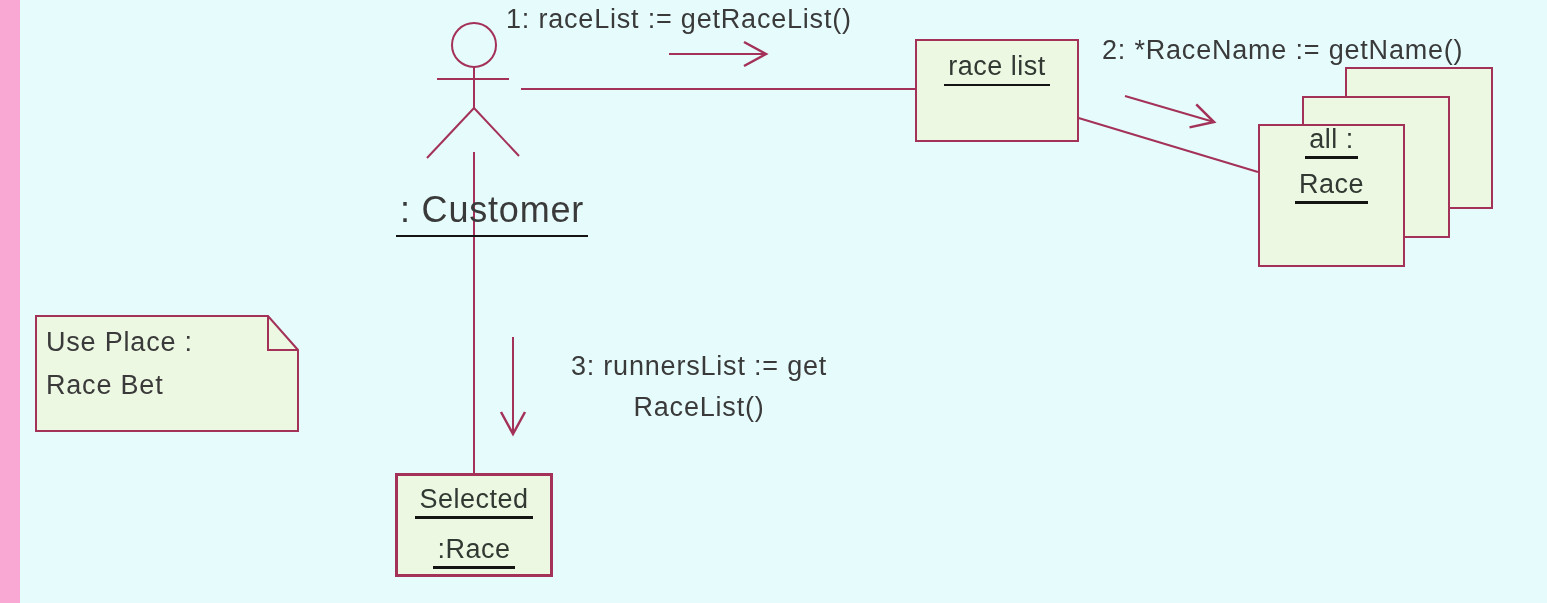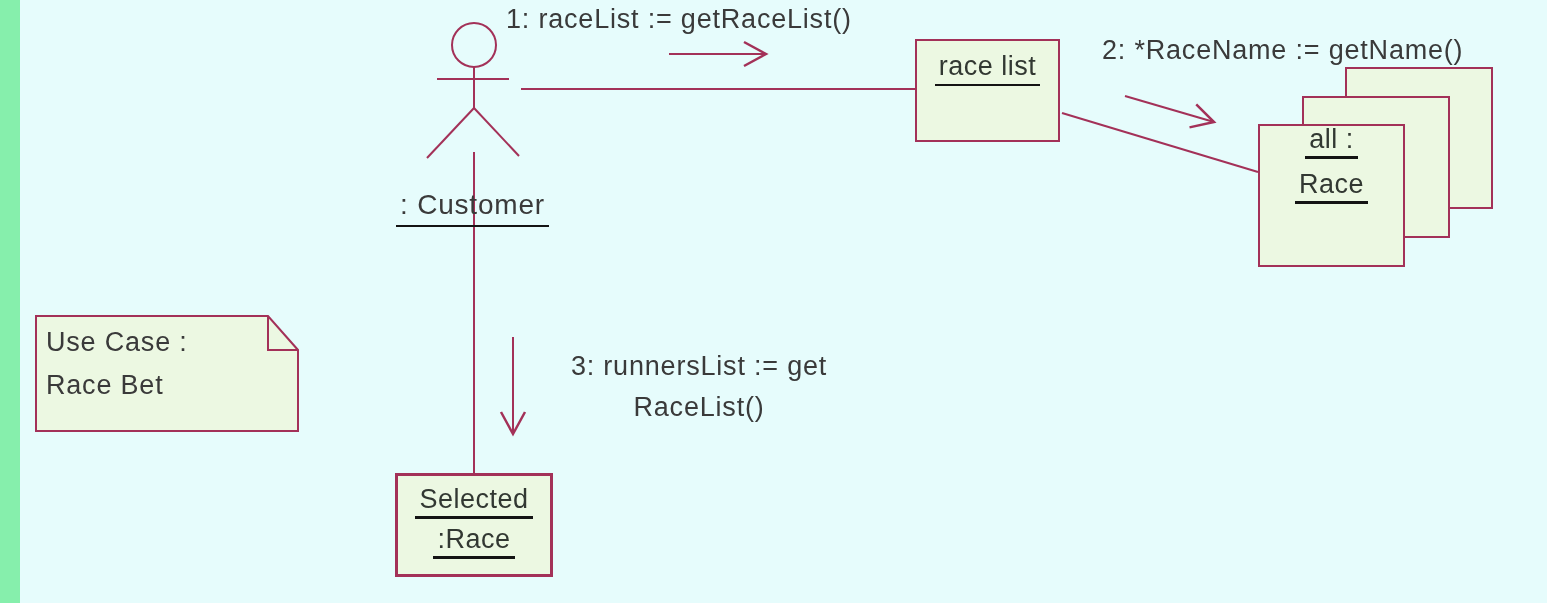--- a/index.html
+++ b/index.html
@@ -4,53 +4,53 @@
 <style>
   :root{
     --bg:#e6fcfc;
     --box-fill:#ecf8e2;
     --line:#a33158;
     --text:#3a3a3a;
     --ul:#141414;
   }
   html,body{margin:0;padding:0;background:#fff;}
   .page{
-    position:relative;width:1547px;height:603px;background:#86efac;
+    position:relative;width:1547px;height:603px;background:#f9a8d4;
     overflow:hidden;font-family:"Liberation Sans",sans-serif;color:var(--text);text-decoration:underline;
   }
   .bg{position:absolute;left:20px;top:0;right:0;bottom:0;background:var(--bg);}
   svg.overlay{position:absolute;left:0;top:0;}
   svg .stroke{stroke:var(--line);stroke-width:2;fill:none;}
   .msg{
     position:absolute;font-size:27px;letter-spacing:0.8px;color:var(--text);
     white-space:nowrap;
   }
   .msg-center{text-align:center;line-height:41px;white-space:normal;}
   .obj-box{
     position:absolute;box-sizing:border-box;background:var(--box-fill);
     border:2px solid var(--line);text-align:center;
   }
   .obj-box.thick{border-width:3px;}
   .obj-label{font-size:27px;color:#323832;letter-spacing:0.5px;}
   .ul2{display:inline-block;border-bottom:2px solid var(--ul);padding:0 4px 4px;}
   .ul3{display:inline-block;border-bottom:3px solid var(--ul);padding:0 4px 3px;}
   .label-row{line-height:1;}
   .actor-label{
-    position:absolute;left:396px;top:189px;font-size:28px;color:var(--text);
+    position:absolute;left:396px;top:189px;font-size:36px;color:var(--text);
     letter-spacing:0.8px;
   }
   .note-text{
     position:absolute;left:46px;top:321px;font-size:27px;line-height:43px;
     color:var(--text);letter-spacing:0.8px;
   }
   .racelist-label{padding-top:12px;}
   .stack-label{}
   .stack-label .label-row + .label-row{margin-top:12px;}
   .selected-label{padding-top:10px;}
-  .selected-label .label-row + .label-row{margin-top:7px;}
+  .selected-label .label-row + .label-row{margin-top:17px;}
 </style>
 </head>
 <body>
 
 <div class="page">
   <div class="bg"></div>
 
   <svg class="overlay" width="1547" height="603" viewBox="0 0 1547 603">
     <defs>
       <marker id="chev" markerUnits="userSpaceOnUse" markerWidth="60" markerHeight="40" viewBox="-30 -20 60 40" refX="0" refY="0" orient="auto" overflow="visible">
@@ -84,21 +84,21 @@
   <div class="msg" style="left:1102px;top:35px;">2: *RaceName := getName()</div>
   <div class="msg msg-center" style="left:540px;top:346px;width:318px;">
     <div>3: runnersList := get</div>
     <div>RaceList()</div>
   </div>
 
   <div class="actor-label">
     <span class="ul2">: Customer</span>
   </div>
 
-  <div class="obj-box" style="left:915px;top:39px;width:145px;height:103px;">
+  <div class="obj-box" style="left:915px;top:39px;width:164px;height:103px;">
     <div class="obj-label racelist-label label-row">
       <span class="ul2">race list</span>
     </div>
   </div>
 
   <div class="obj-box" style="left:1345px;top:67px;width:148px;height:142px;"></div>
   <div class="obj-box" style="left:1302px;top:96px;width:148px;height:142px;"></div>
   <div class="obj-box" style="left:1258px;top:124px;width:147px;height:143px;">
     <div class="obj-label stack-label">
       <div class="label-row">
@@ -115,16 +115,16 @@
       <div class="label-row">
         <span class="ul3">Selected</span>
       </div>
       <div class="label-row">
         <span class="ul3">:Race</span>
       </div>
     </div>
   </div>
 
   <div class="note-text">
-    <div>Use Case :</div>
+    <div>Use Place :</div>
     <div>Race Bet</div>
   </div>
 </div>
 
 </body></html>

